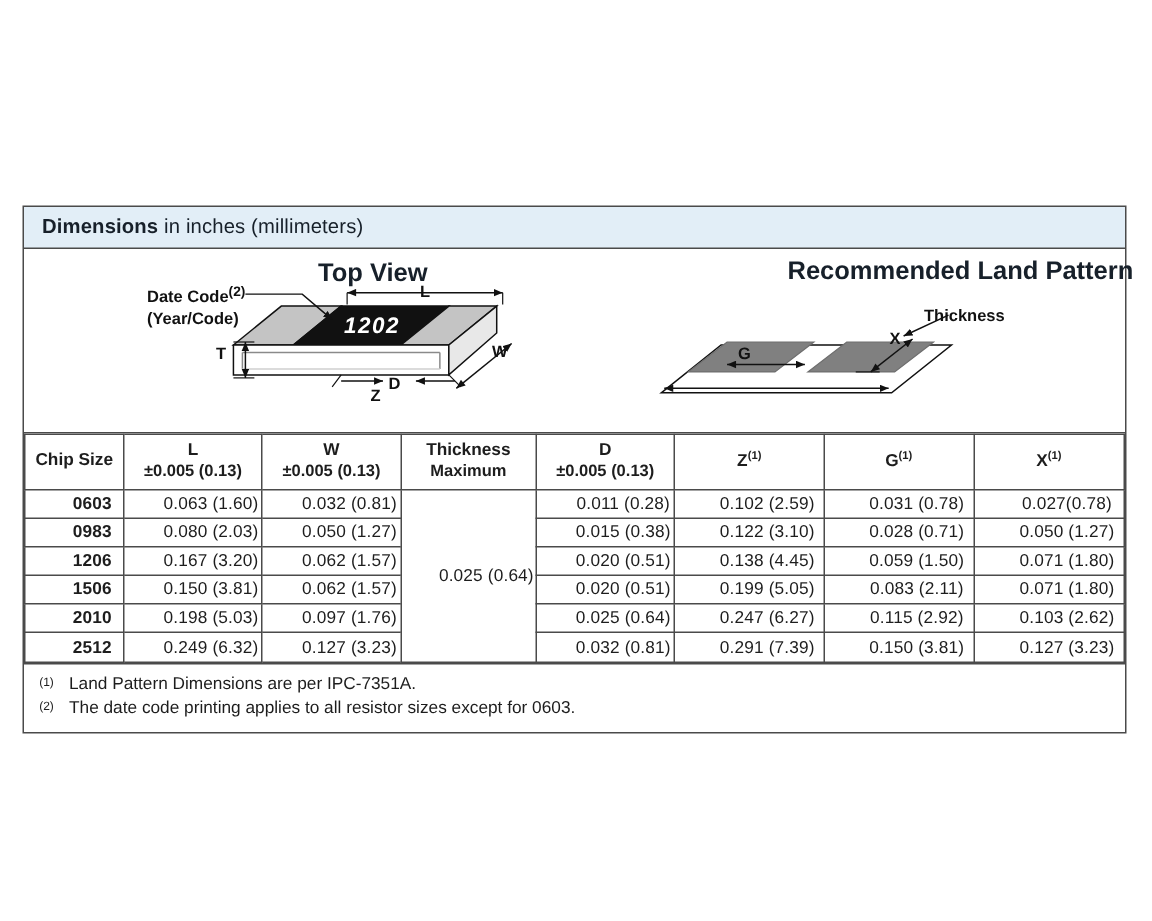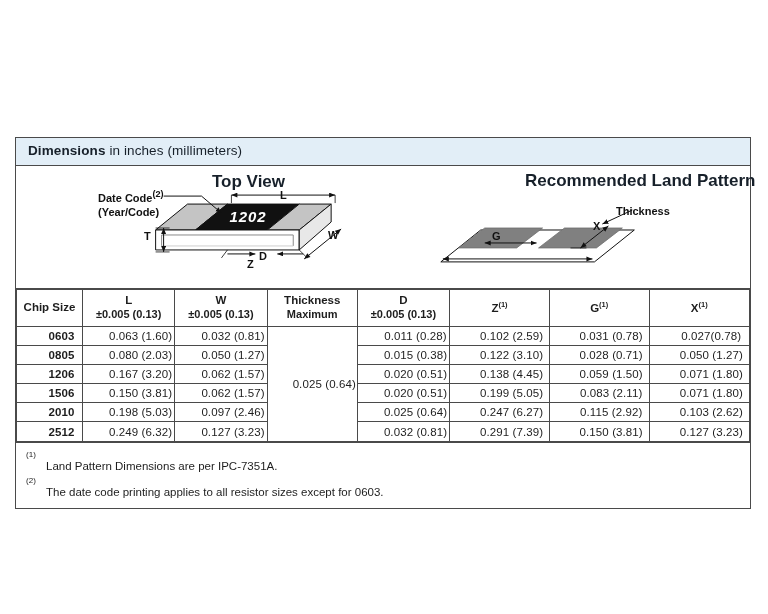--- a/index.html
+++ b/index.html
@@ -155,21 +155,20 @@
   .footnote-mark {
     width: 30px;
     flex: 0 0 30px;
     text-align: center;
     font-size: 8px;
     padding-top: 1px;
     font-weight: normal;
   }
   .footnote-text {
     flex: 1 1 auto;
-    margin-top: 10px;
   }
 </style>
 </head>
 <body>
 
 <div id="dimensions-panel">
 
   <div class="panel-title">
     <span class="t-strong">Dimensions</span><span class="t-rest"> in inches (millimeters)</span>
   </div>
@@ -310,21 +309,21 @@
         <td class="chip-size">0603</td>
         <td>0.063 (1.60)</td>
         <td>0.032 (0.81)</td>
         <td class="thickness-cell" rowspan="6">0.025 (0.64)</td>
         <td>0.011 (0.28)</td>
         <td>0.102 (2.59)</td>
         <td>0.031 (0.78)</td>
         <td>0.027(0.78)</td>
       </tr>
       <tr>
-        <td class="chip-size">0805</td>
+        <td class="chip-size">0983</td>
         <td>0.080 (2.03)</td>
         <td>0.050 (1.27)</td>
         <td>0.015 (0.38)</td>
         <td>0.122 (3.10)</td>
         <td>0.028 (0.71)</td>
         <td>0.050 (1.27)</td>
       </tr>
       <tr>
         <td class="chip-size">1206</td>
         <td>0.167 (3.20)</td>
@@ -339,21 +338,21 @@
         <td>0.150 (3.81)</td>
         <td>0.062 (1.57)</td>
         <td>0.020 (0.51)</td>
         <td>0.199 (5.05)</td>
         <td>0.083 (2.11)</td>
         <td>0.071 (1.80)</td>
       </tr>
       <tr>
         <td class="chip-size">2010</td>
         <td>0.198 (5.03)</td>
-        <td>0.097 (2.46)</td>
+        <td>0.097 (1.76)</td>
         <td>0.025 (0.64)</td>
         <td>0.247 (6.27)</td>
         <td>0.115 (2.92)</td>
         <td>0.103 (2.62)</td>
       </tr>
       <tr>
         <td class="chip-size">2512</td>
         <td>0.249 (6.32)</td>
         <td>0.127 (3.23)</td>
         <td>0.032 (0.81)</td>

